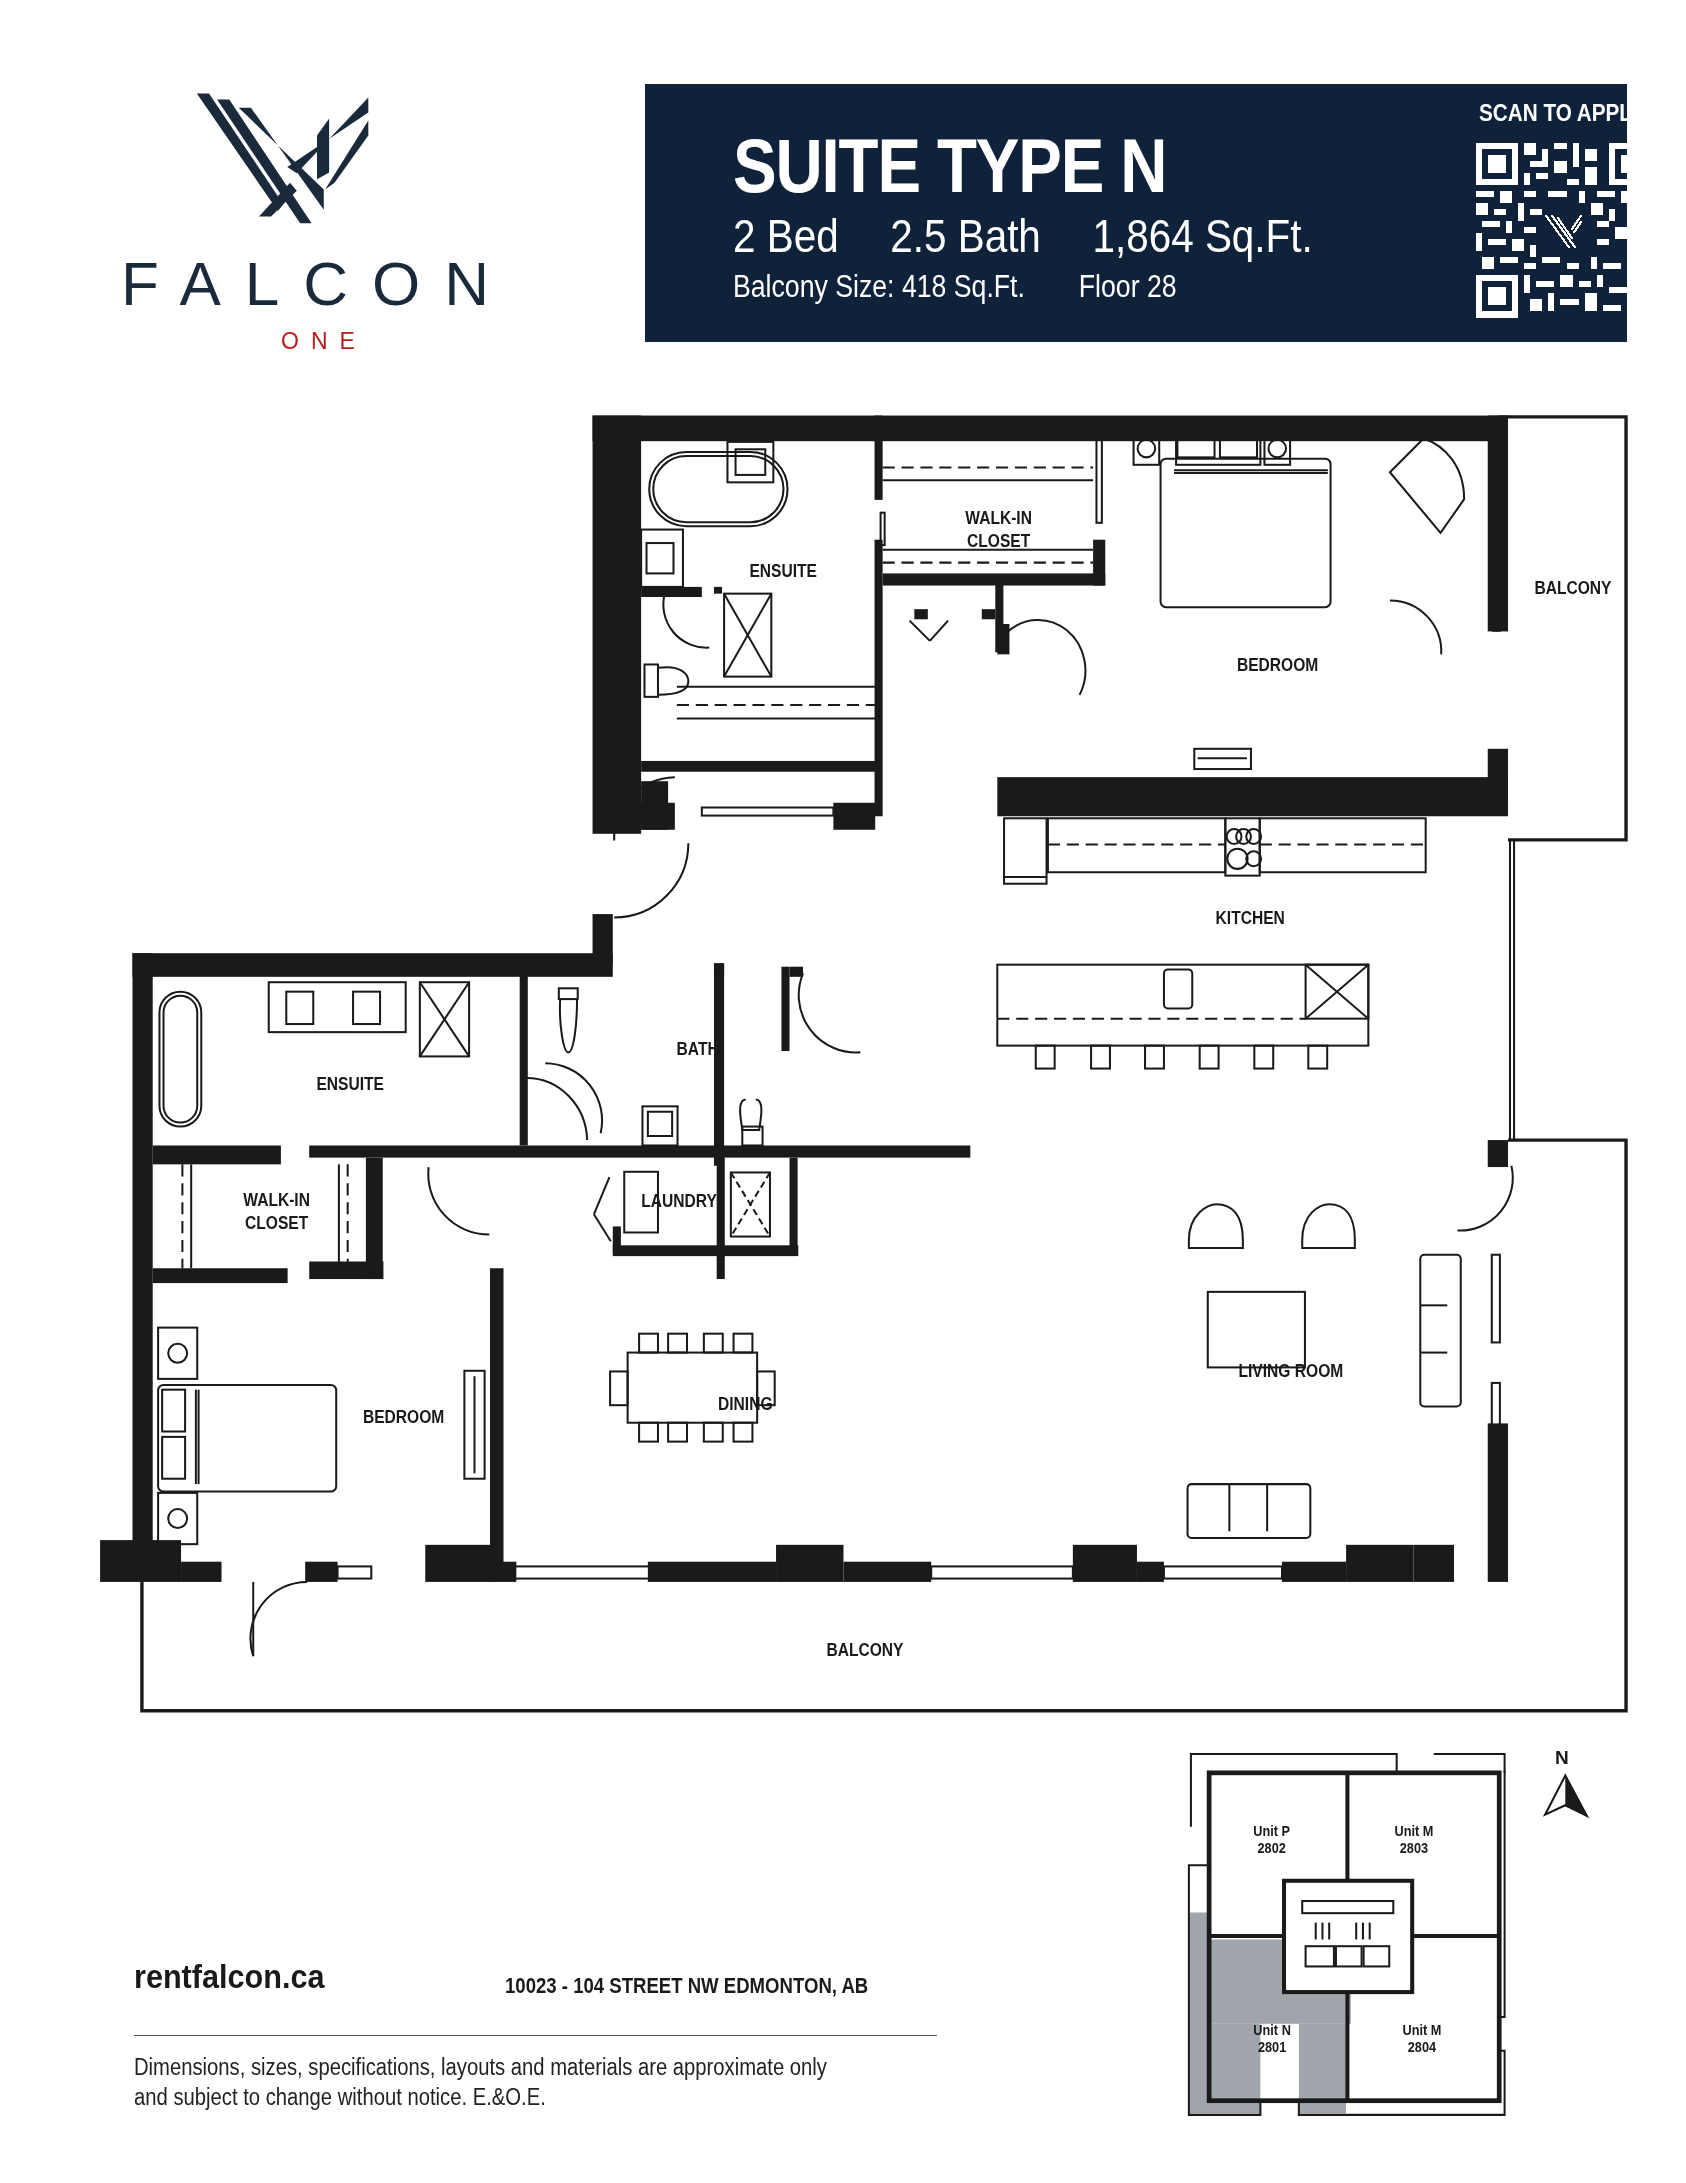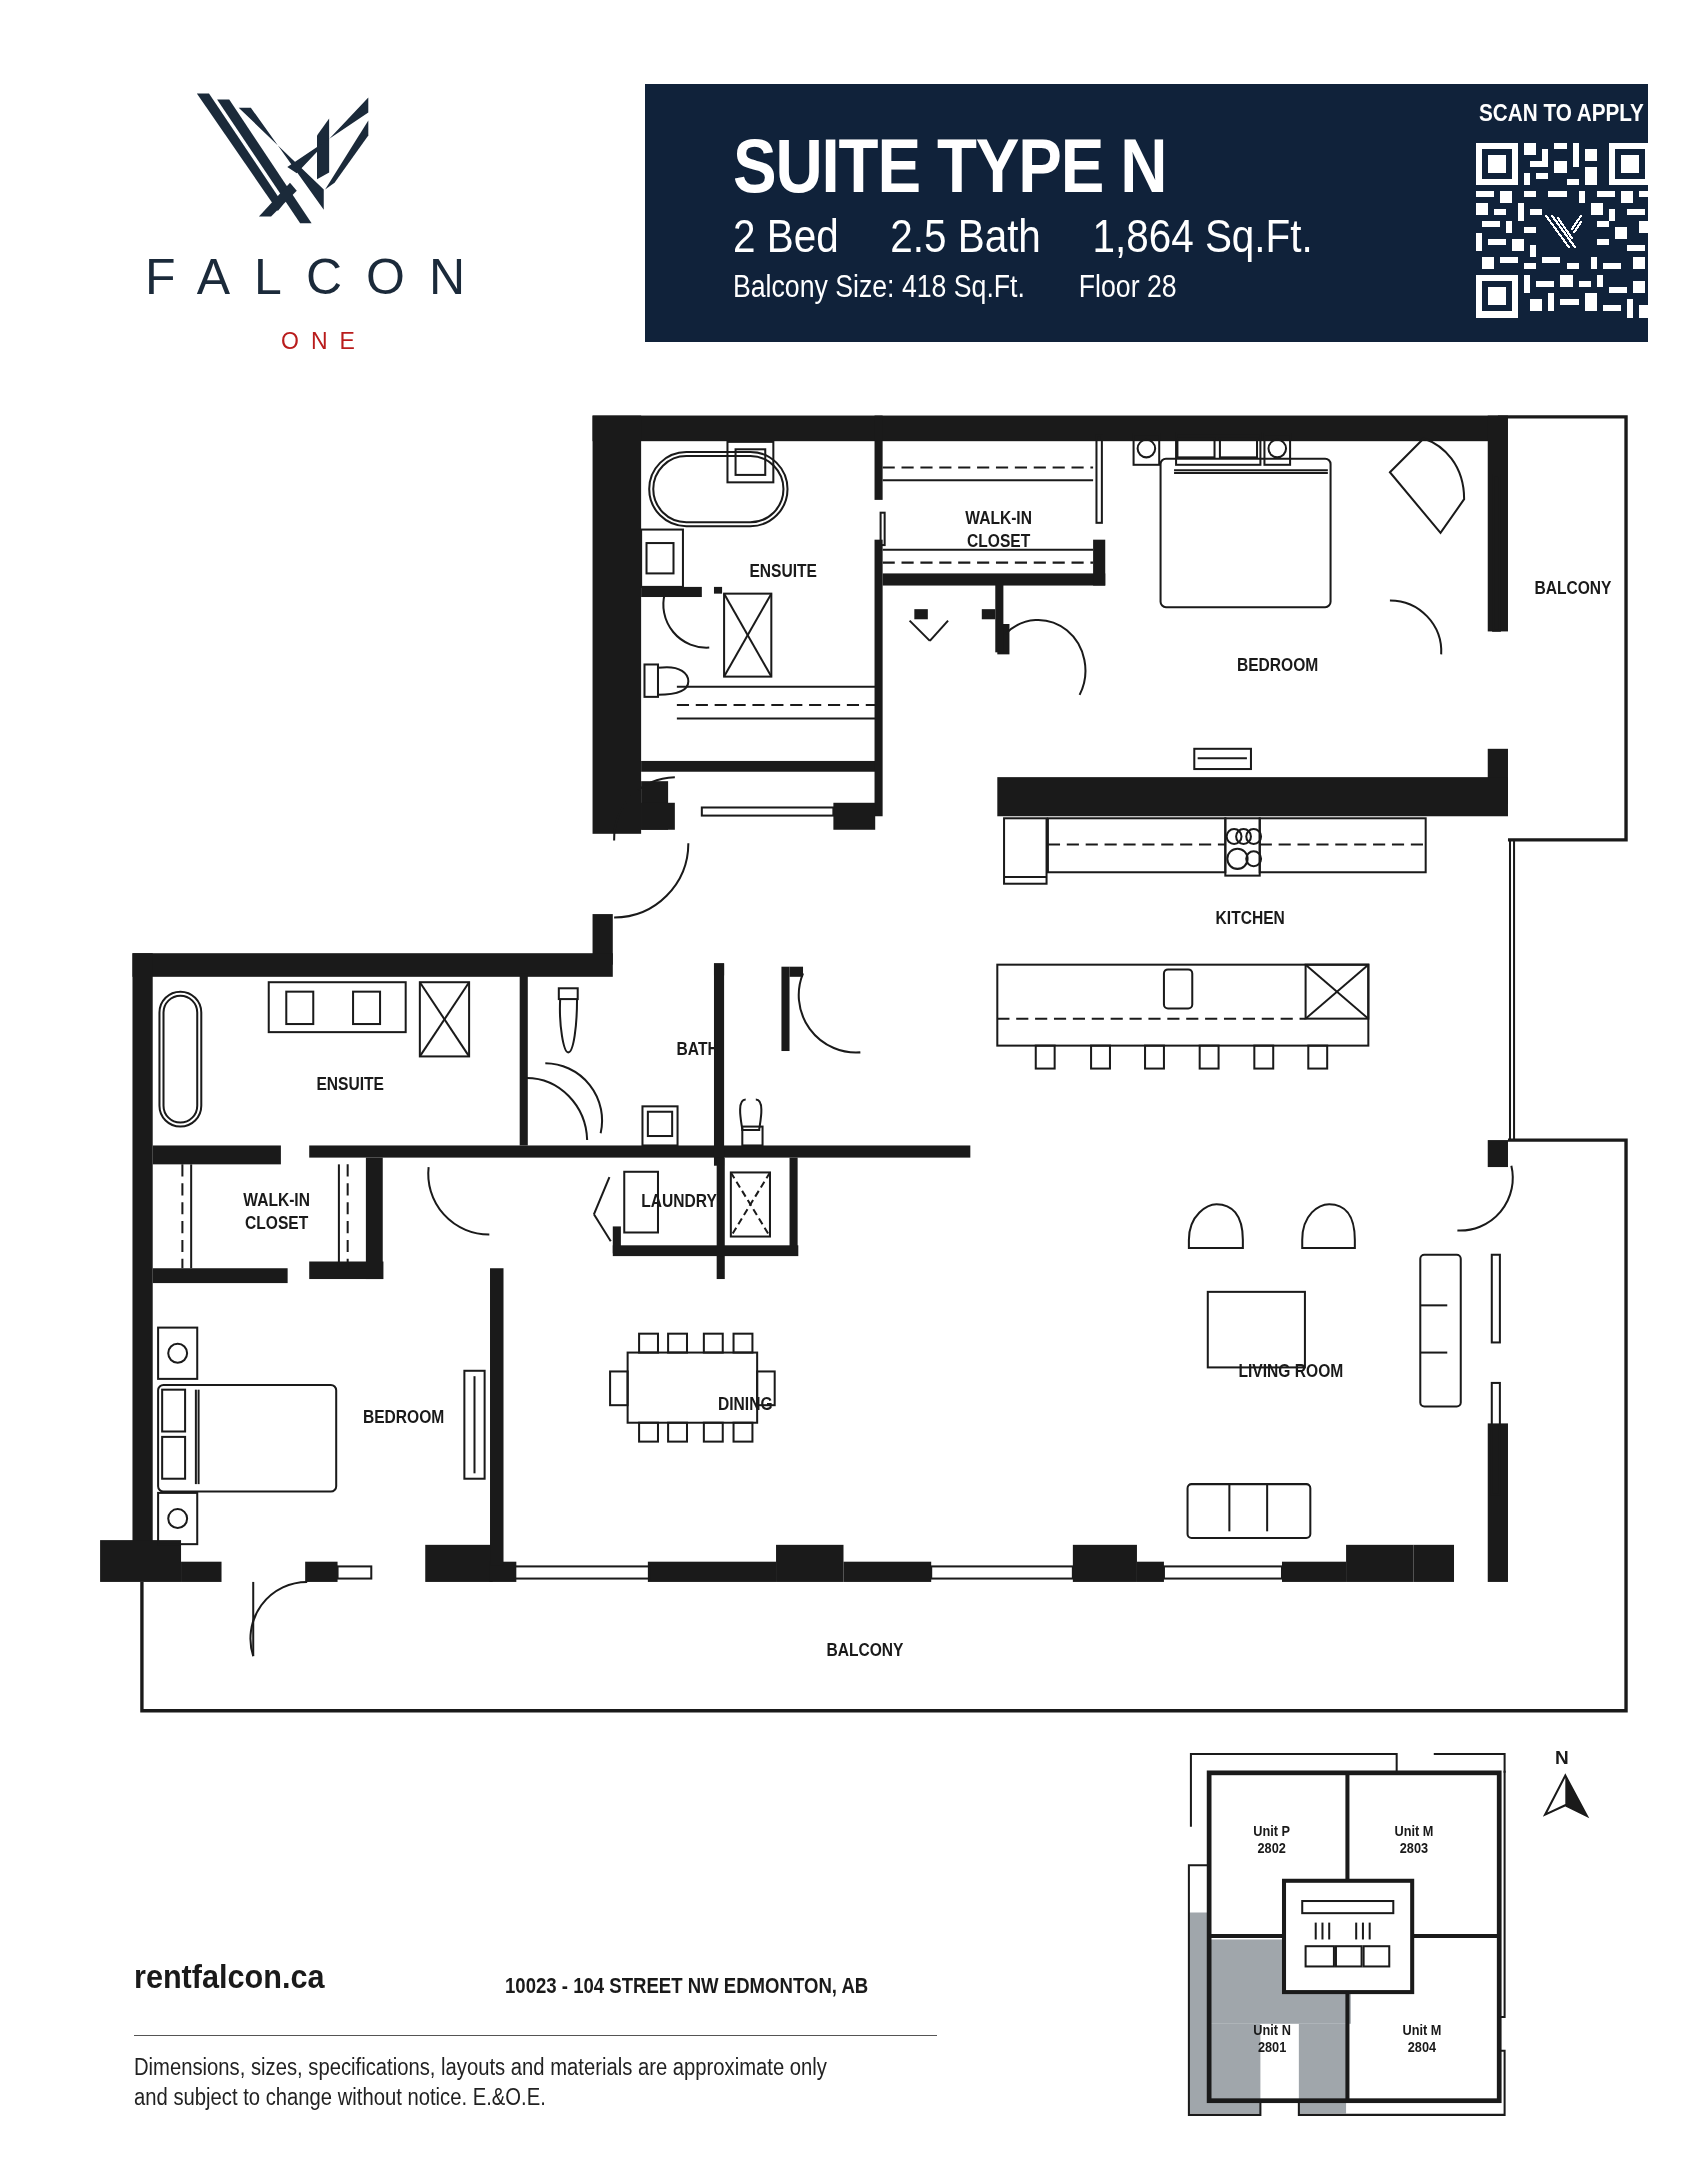--- a/index.html
+++ b/index.html
@@ -1,22 +1,22 @@
 <!DOCTYPE html>
 <html style="font-size:10.8px"><head>
 <meta charset="utf-8">
 <style>
   html, body { margin:0; padding:0; background:#ffffff; }
   body { width:1687px; height:2183px; position:relative; overflow:hidden; font-family:"Liberation Sans","DejaVu Sans",sans-serif; color:#1a1a1a; }
   .abs { position:absolute; }
   
-  .logo-word { position:absolute; left:108px; top:248px; width:418px; text-align:center; font-size:50px; letter-spacing:24px; color:#1b2a3a; font-weight:400; }
+  .logo-word { position:absolute; left:108px; top:248px; width:418px; text-align:center; font-size:62px; letter-spacing:24px; color:#1b2a3a; font-weight:400; }
   .logo-sub { position:absolute; left:243px; top:328px; width:162px; text-align:center; font-size:23px; letter-spacing:12px; color:#b91c1c; }
   
-  .banner { position:absolute; left:645px; top:84px; width:982px; height:258px; background:#10223a; color:#fff;padding-left:21px; }
+  .banner { position:absolute; left:645px; top:84px; width:982px; height:258px; background:#10223a; color:#fff; }
   .suite-title { position:absolute; left:88px; top:38px; font-size:76px; font-weight:700; letter-spacing:-1.3px; font-family:"Liberation Sans",sans-serif; transform:scaleX(0.86); transform-origin:left; white-space:nowrap; }
   .stats { position:absolute; left:88px; top:124px; font-size:47px; white-space:nowrap; transform:scaleX(0.86); transform-origin:left; }
   .stats span { margin-right:47px; }
   .sub-stats { position:absolute; left:88px; top:185px; font-size:31px; white-space:nowrap; transform:scaleX(0.86); transform-origin:left; }
   .sub-stats span { margin-right:54px; }
   .scan-label { position:absolute; left:834px; top:16px; font-size:23px; font-weight:700; white-space:nowrap; transform:scaleX(0.9); transform-origin:left; }
   .qr { position:absolute; left:831px; top:54px; width:175px; height:184px; }
   
   .room { position:absolute; font-weight:700; font-size:19px; color:#1a1a1a; white-space:nowrap; text-align:center; transform:scaleX(0.82); line-height:1.2; }
   

